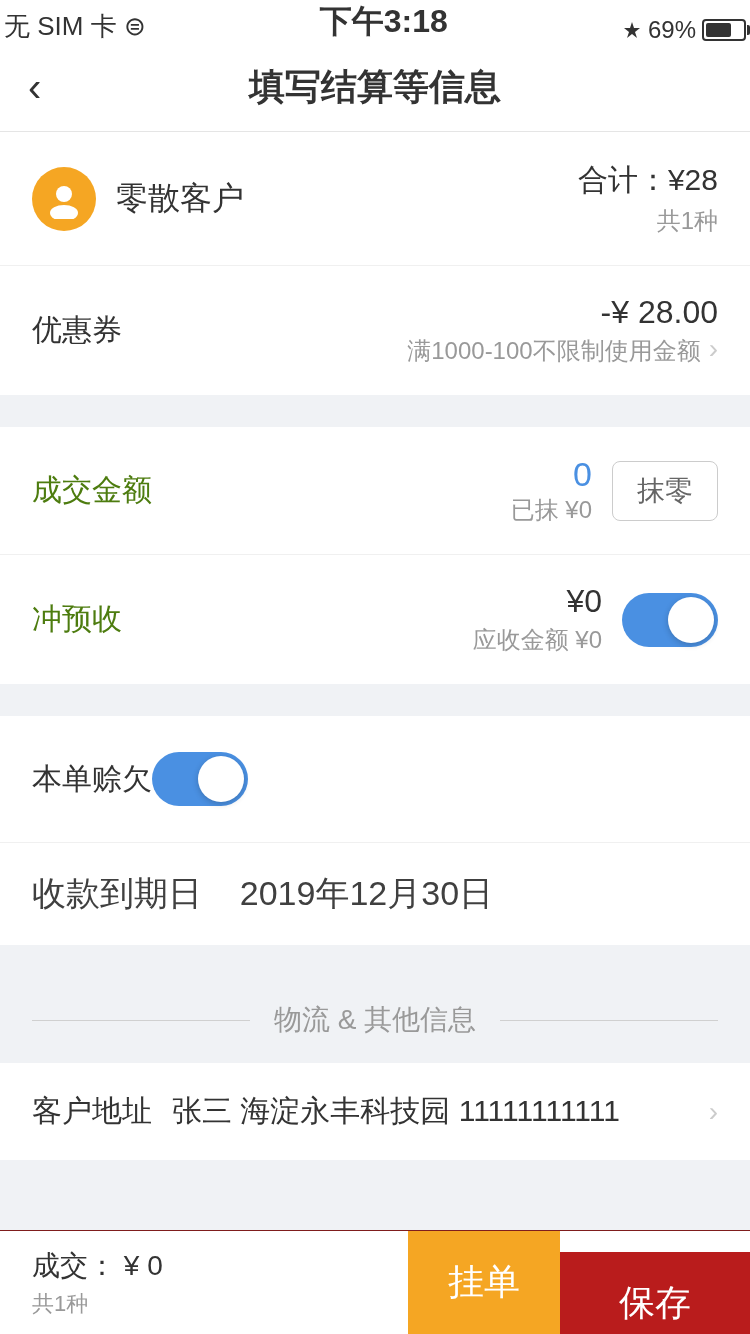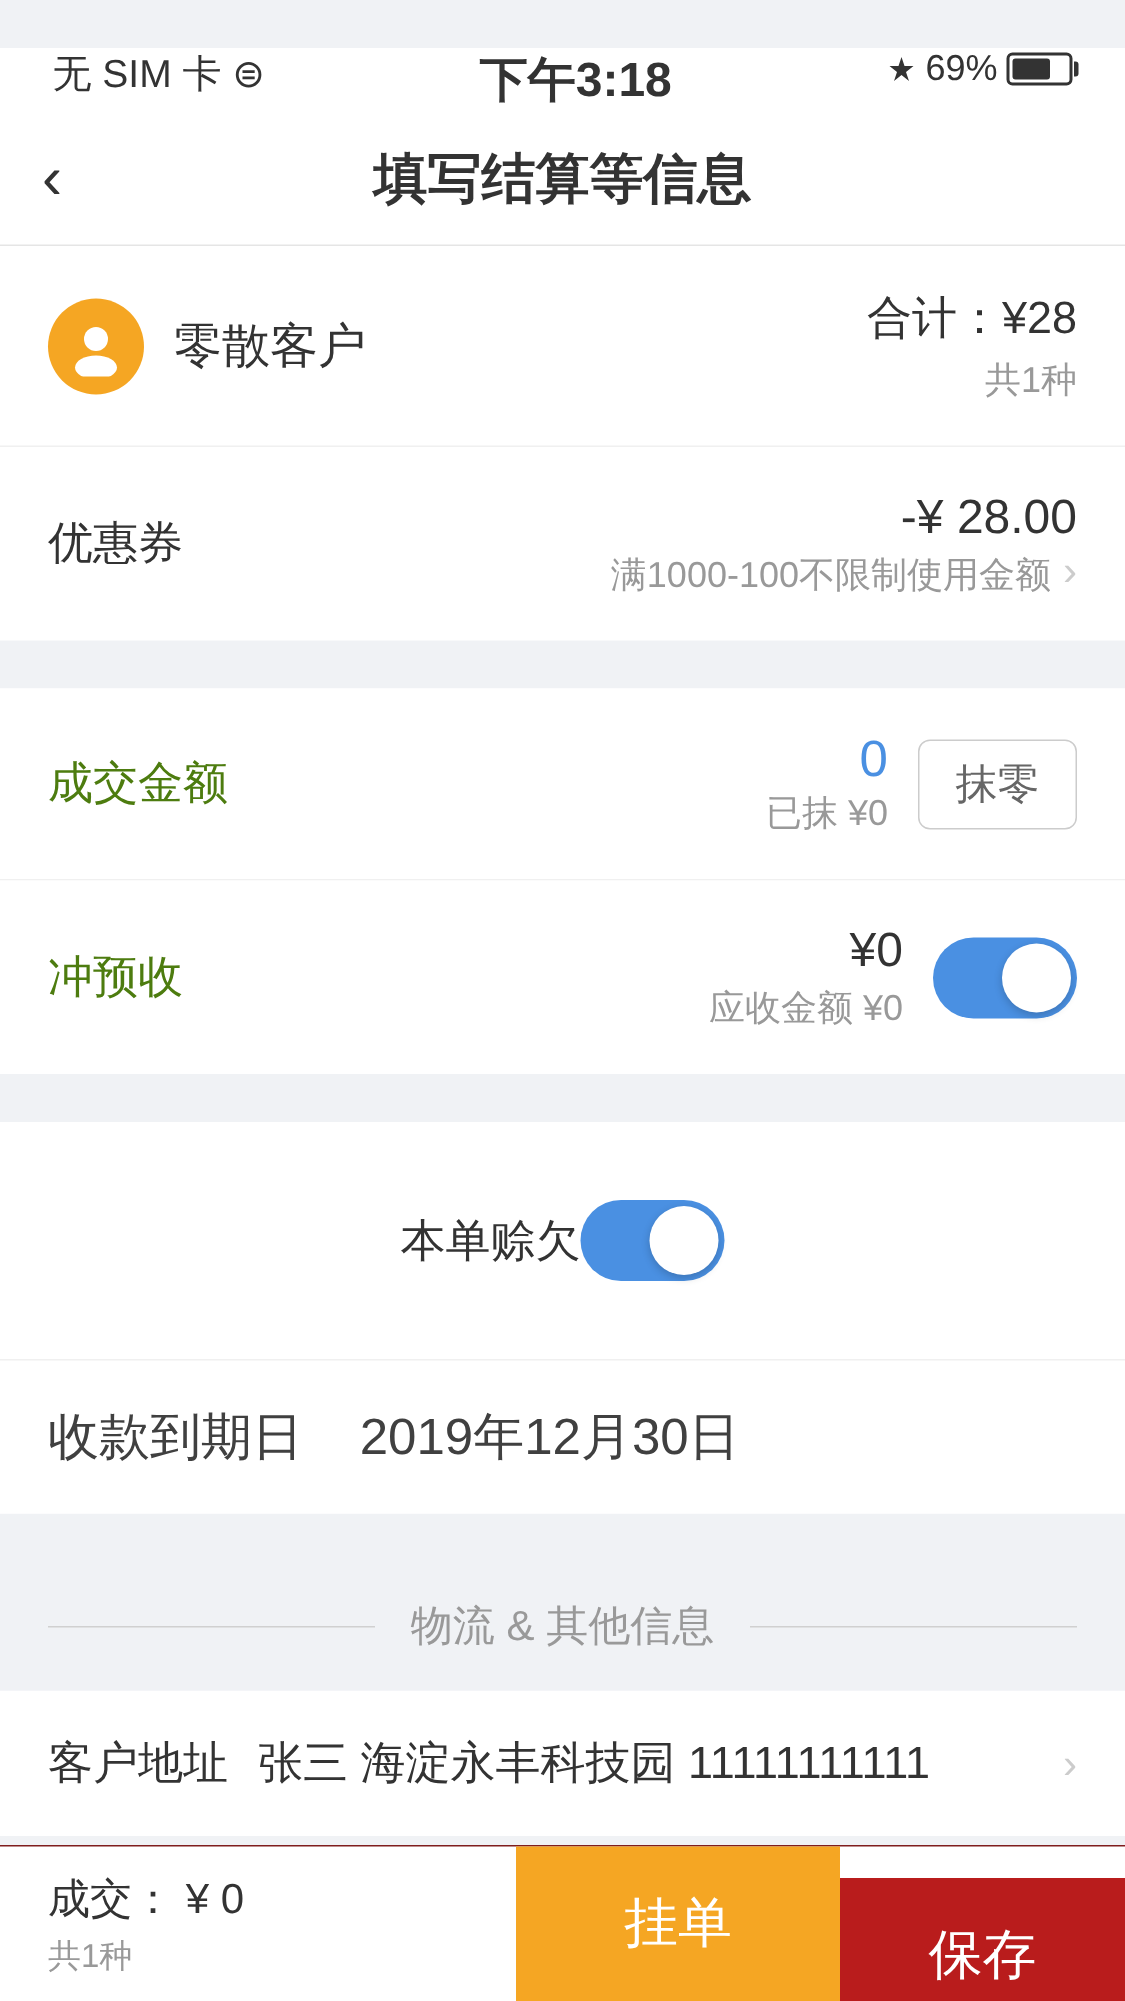--- a/index.html
+++ b/index.html
@@ -12,26 +12,25 @@
       color: #333;
       position: relative;
       overflow-x: hidden;
     }
 
     
     .status-bar {
       height: 44px;
       background: #fff;
       display: flex;
-      align-items: flex-start;
+      align-items: flex-end;
       justify-content: space-between;
-      padding: 0 35px;
+      padding: 0 4px;
       font-size: 28px;
       font-weight: 500;
-      margin-top: 32px;
     }
     .status-left { font-size: 26px; color: #333; }
     .status-center { font-size: 32px; font-weight: 600; color: #333; }
     .status-right { display: flex; align-items: center; gap: 6px; font-size: 24px; color: #333; }
     .battery-icon {
       width: 44px; height: 22px;
       border: 2px solid #333;
       border-radius: 4px;
       position: relative;
       display: inline-flex;
@@ -179,22 +178,22 @@
       position: absolute;
       top: 4px;
       right: 4px;
       box-shadow: 0 2px 6px rgba(0,0,0,0.2);
     }
 
     
     .debt-row {
       display: flex;
       align-items: center;
-      justify-content: center;
-      padding: 52px 32px;
+      justify-content: flex-start;
+      padding: 36px 32px;
       background: #fff;
     }
     .debt-label { font-size: 30px; color: #333; }
 
     
     .due-row {
       padding: 28px 32px;
       background: #fff;
       border-top: 1px solid #f0f0f0;
     }
@@ -251,21 +250,21 @@
       background: #fff;
       border-top: 1px solid #7f1d1d;
     }
     .bottom-info {
       flex: 1;
       padding: 0 32px;
     }
     .bottom-total { font-size: 28px; color: #333; }
     .bottom-count { font-size: 22px; color: #999; margin-top: 4px; }
     .btn-pending {
-      width: 216px;
+      width: 152px;
       height: 104px;
       background: #f5a623;
       display: flex;
       align-items: center;
       justify-content: center;
       font-size: 36px;
       color: #fff;
       cursor: pointer;
       flex-shrink: 0;
     }

